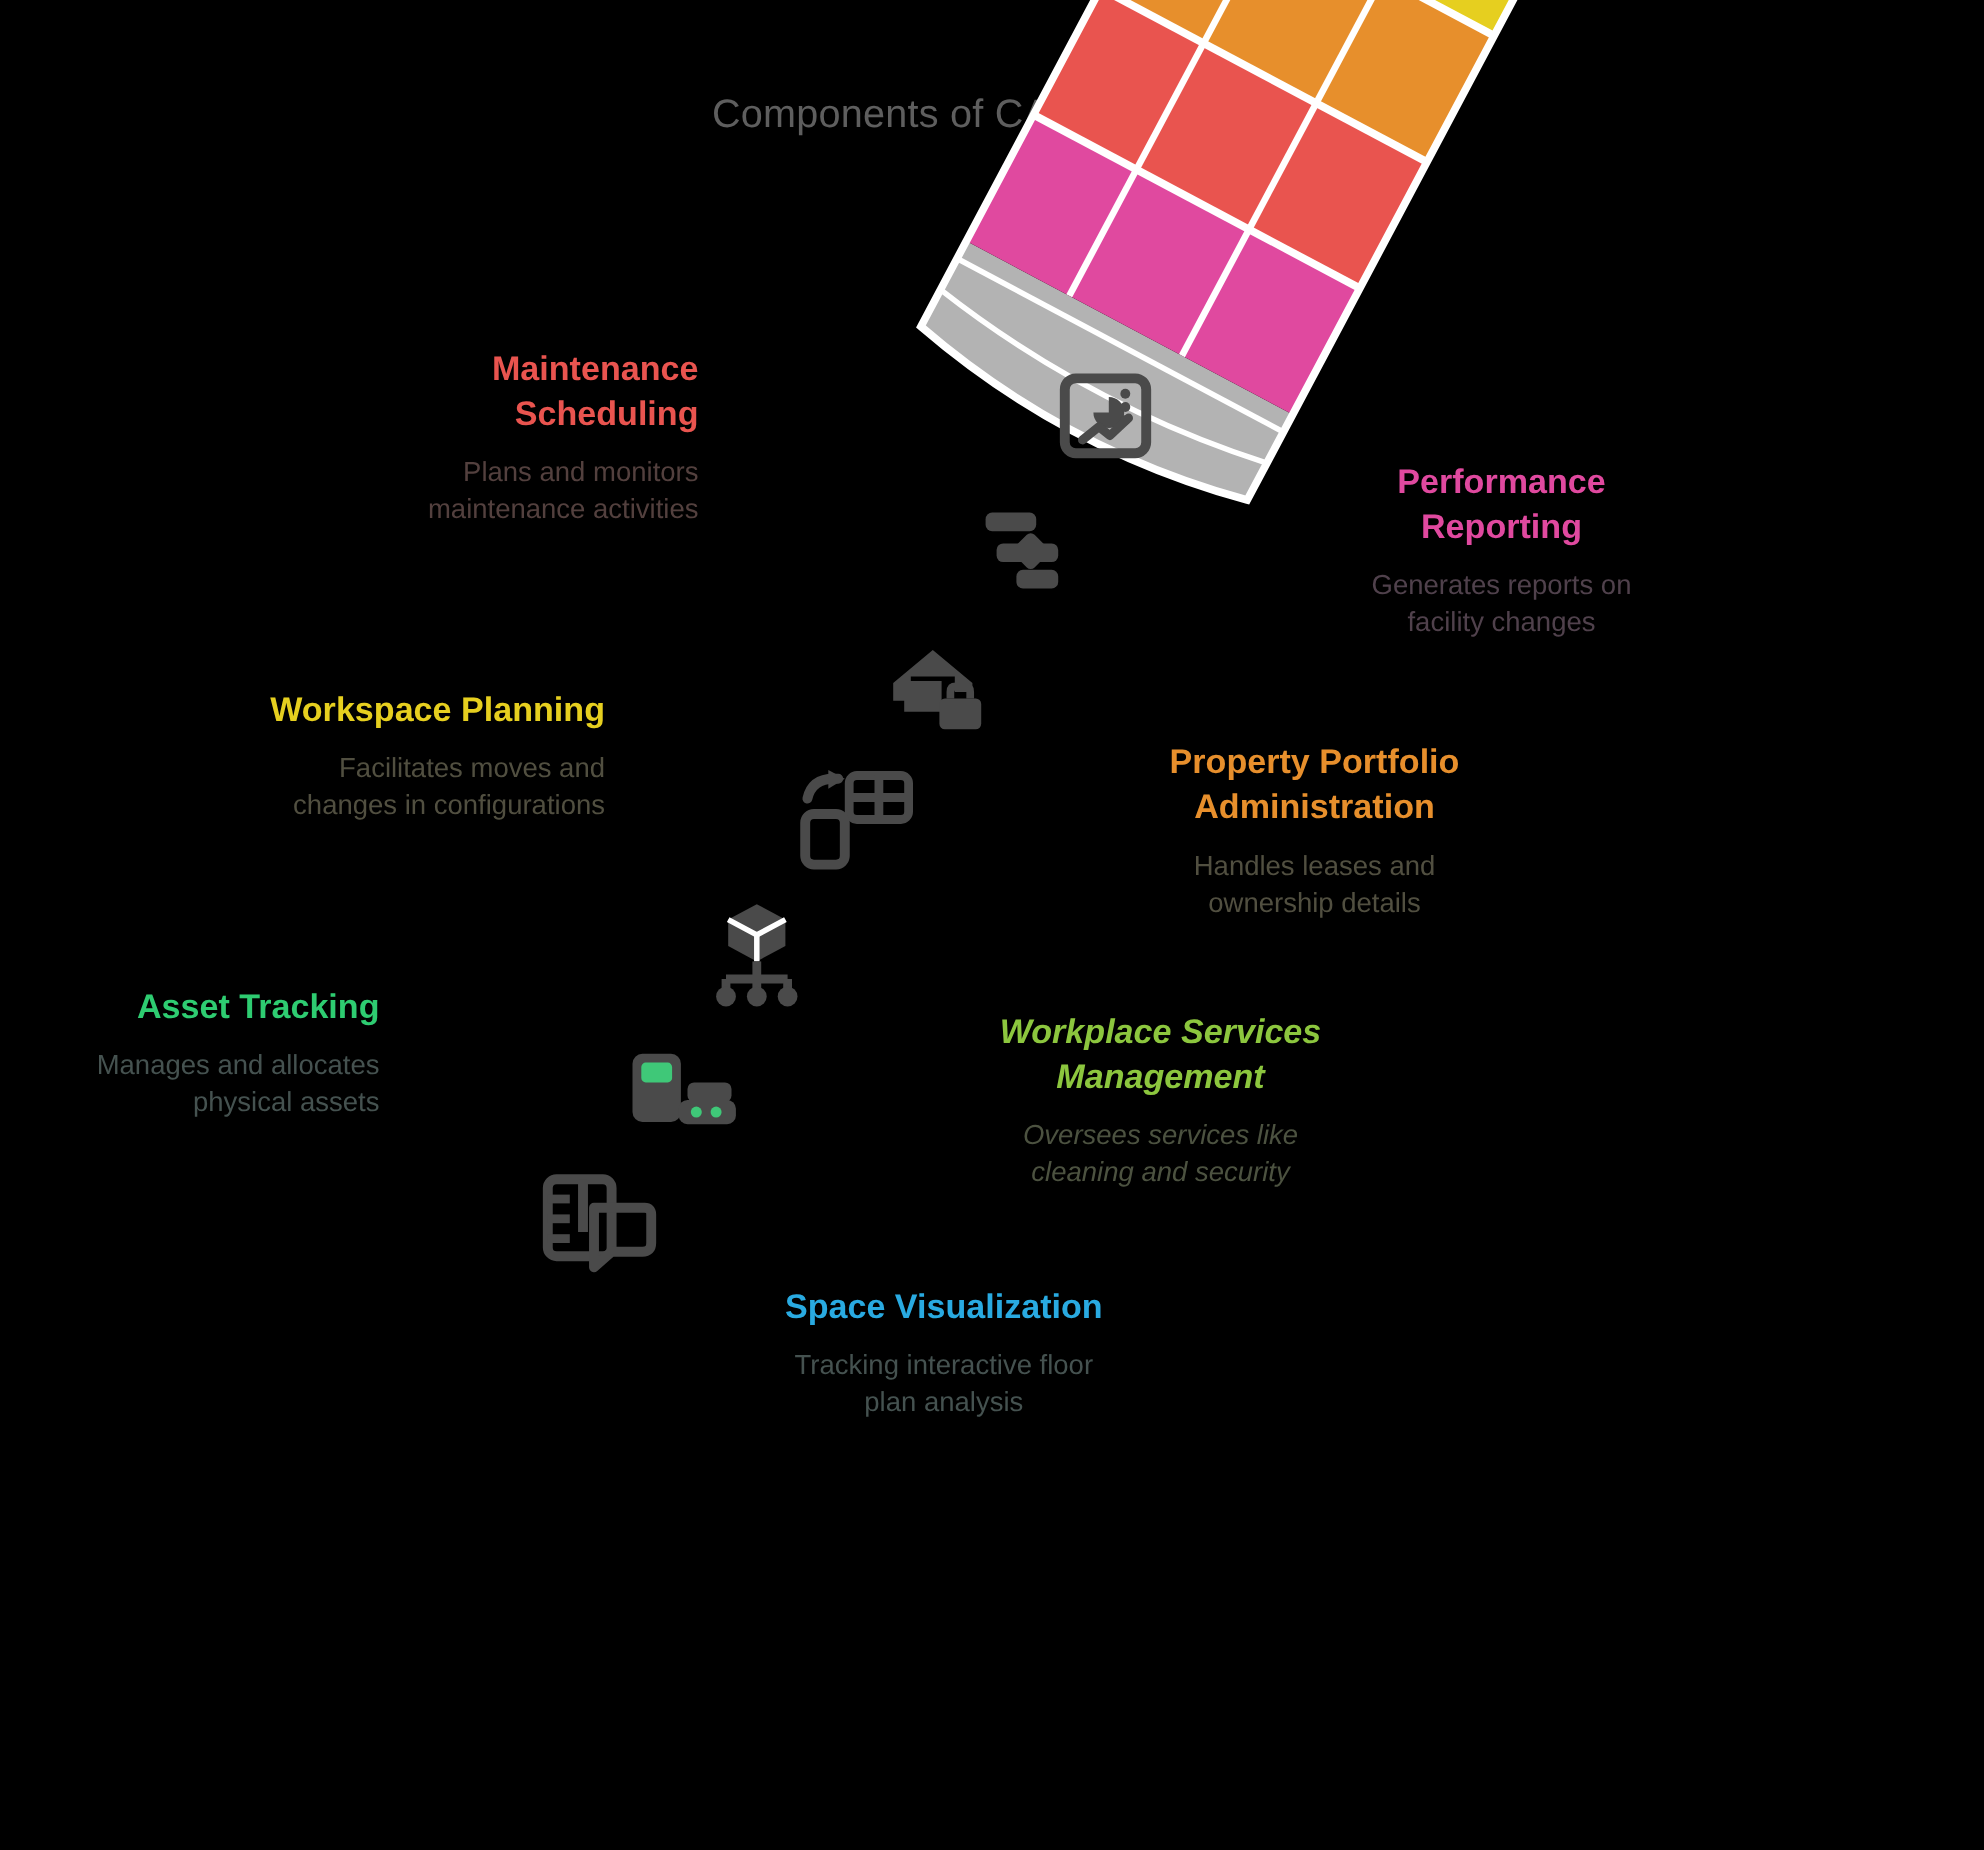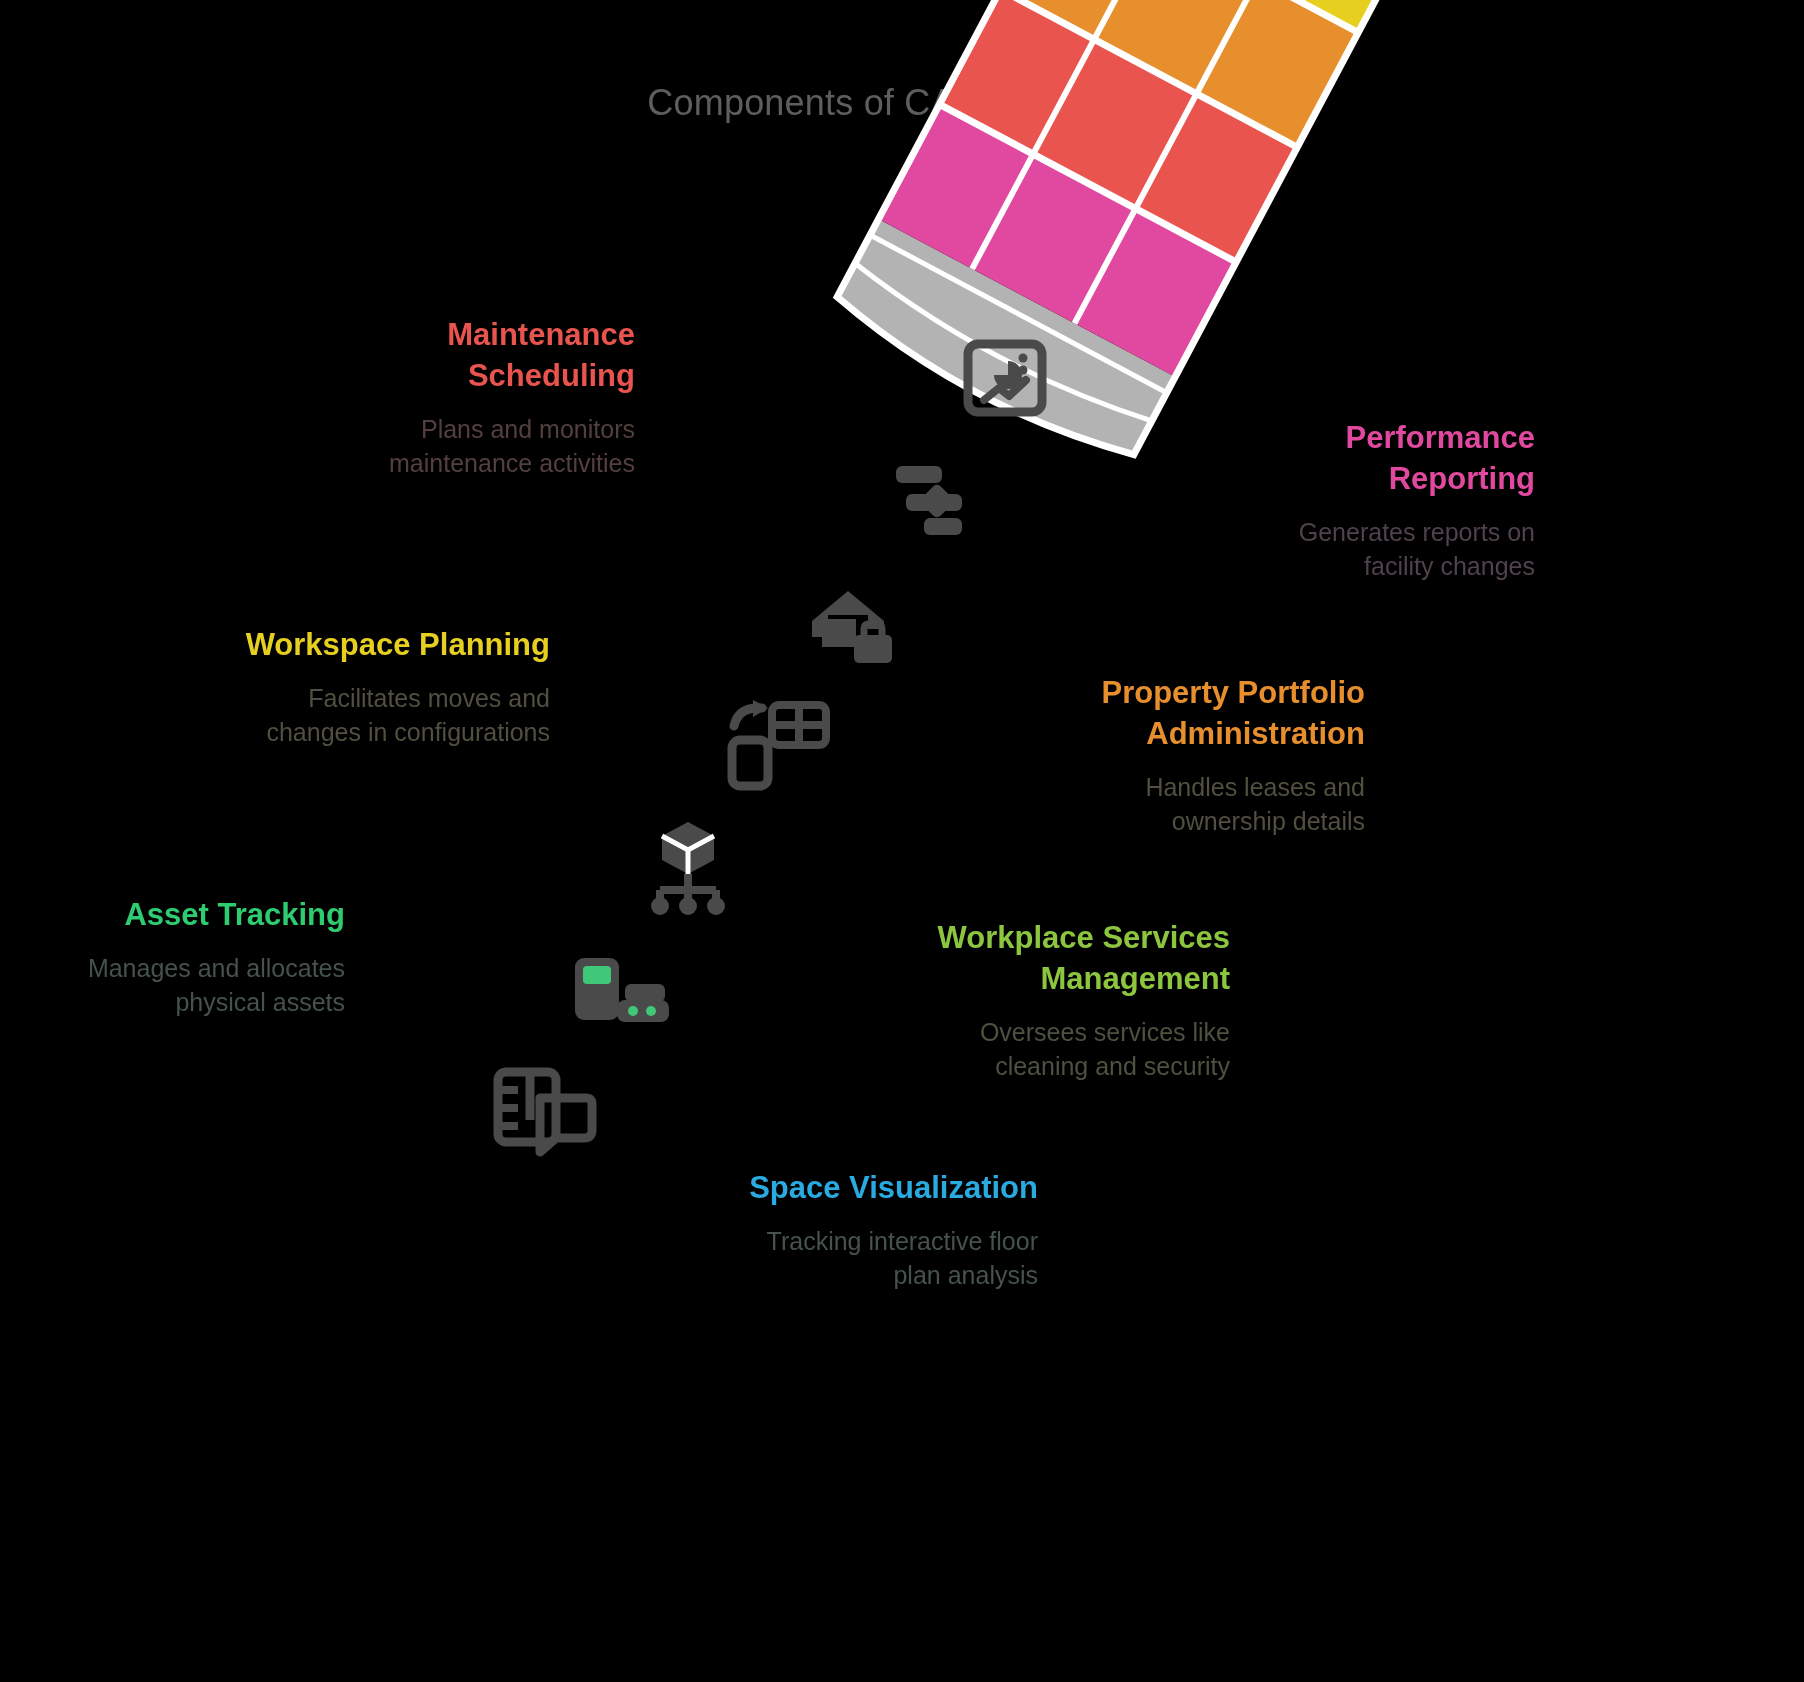--- a/index.html
+++ b/index.html
@@ -19,28 +19,28 @@
 
   
   .callout{position:absolute;}
   .callout .c-title{
     font-size:31px;font-weight:bold;line-height:1.32;margin:0 0 16px 0;
   }
   .callout .c-desc{
     font-size:25px;font-weight:400;line-height:1.35;margin:0;color:#4f5450;
   }
   .align-right{text-align:right;}
-  .align-left{text-align:right;}
+  .align-left{text-align:center;}
 
   .co-maintenance{left:205px;top:315px;width:430px;}
   .co-workspace  {left:165px;top:625px;width:385px;}
   .co-asset      {left:15px; top:895px;width:330px;}
   .co-performance{left:1195px;top:418px;width:340px;}
   .co-property   {left:1025px;top:673px;width:340px;}
-  .co-workplace  {left:880px;top:918px;width:350px;}
+  .co-workplace  {left:880px;top:918px;width:350px;font-style:italic;}
   .co-space      {left:678px;top:1168px;width:360px;}
 
   .co-maintenance .c-desc{color:#53403e;}
   .co-performance .c-desc{color:#50414c;}
   .co-workspace .c-desc,
   .co-property .c-desc{color:#514f40;}
   .co-workplace .c-desc{color:#4c5240;}
   .co-asset .c-desc,
   .co-space .c-desc{color:#455250;}
 </style>

